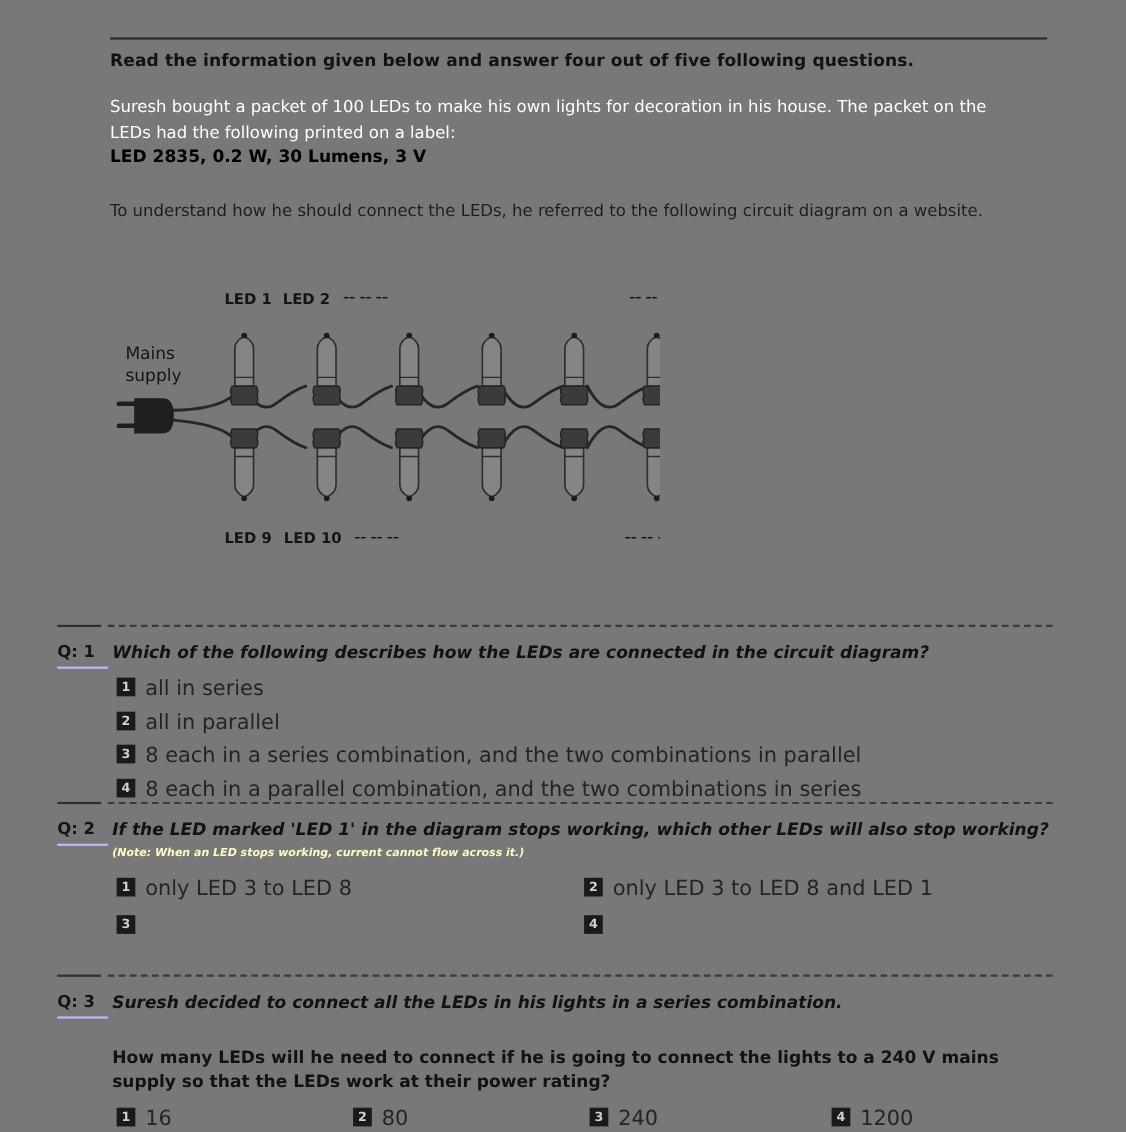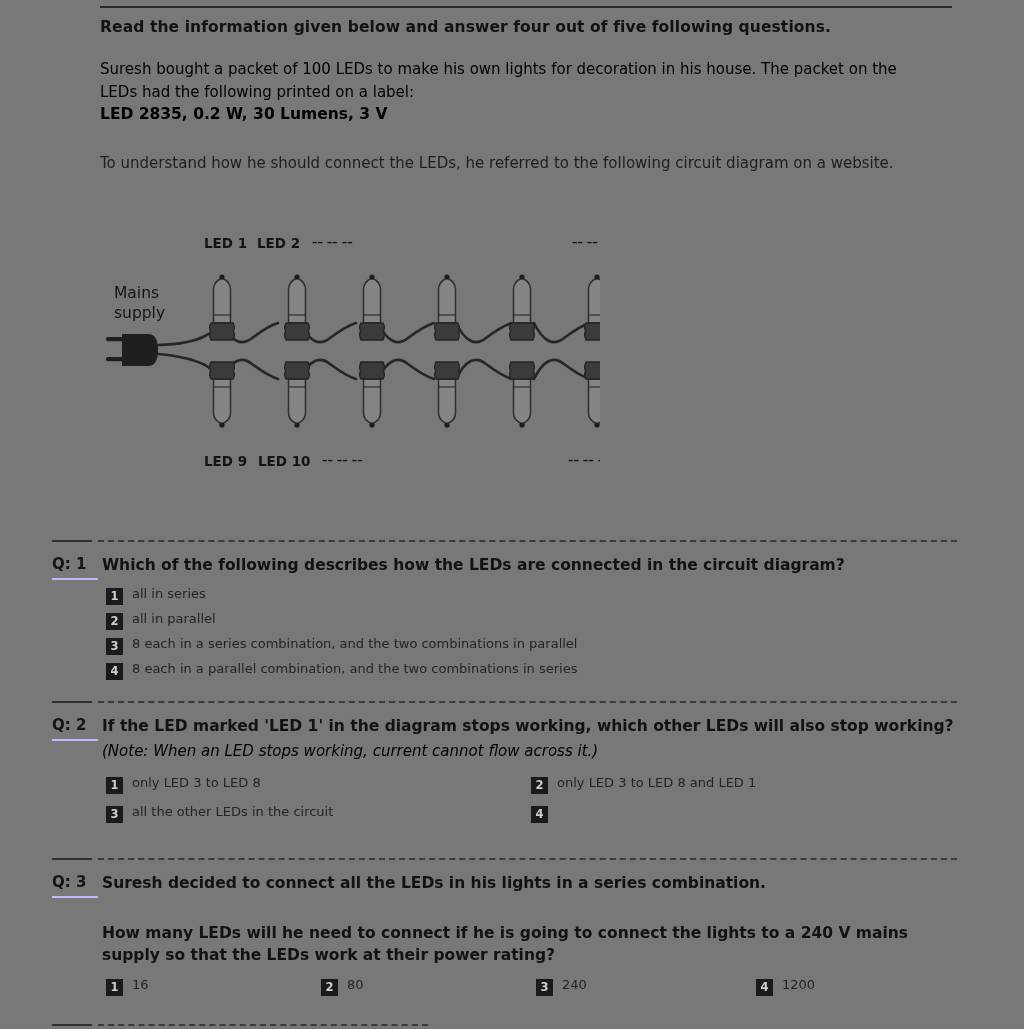--- a/index.html
+++ b/index.html
@@ -12,20 +12,21 @@
     height: 1029px;
     position: relative;
     overflow: hidden;
     font-family: "DejaVu Sans", "Liberation Sans", sans-serif;
     color: #151515;
   }
   .page {
     position: relative;
     width: 1024px;
     height: 873px;
+    margin-top: 28px;
   }
 
   
   .top-rule {
     position: absolute;
     left: 100px;
     top: 6px;
     width: 852px;
     height: 2px;
     background: #2a2a2a;
@@ -40,21 +41,21 @@
   }
   .lead-in {
     font-size: 15.5px;
     font-weight: bold;
     color: #121212;
     letter-spacing: .1px;
     margin: 0 0 22px 0;
   }
   .para {
     font-size: 15px;
-    color: #000000;
+    color: #ffffff;
     line-height: 1.5;
     margin: 0;
     width: 815px;
   }
   .label-line {
     font-size: 15.5px;
     font-weight: bold;
     color: #000000;
     margin: 0;
     line-height: 1.5;
@@ -123,26 +124,27 @@
   .qbody {
     flex: 1 1 auto;
     padding-left: 4px;
   }
   .qtext {
     font-size: 15.5px;
     font-weight: bold;
     color: #121212;
     line-height: 1.42;
     margin: 0;
+    font-style: italic;
   }
   .qnote {
-    font-size: 15px;
-    font-weight: normal;
+    font-size: 10px;
+    font-weight: bold;
     font-style: italic;
-    color: #000000;
+    color: #fef9c3;
     line-height: 1.45;
     margin: 4px 0 0 0;
   }
   .qtext2 {
     font-size: 15.5px;
     font-weight: bold;
     color: #121212;
     line-height: 1.45;
     margin: 28px 0 0 0;
   }
@@ -165,21 +167,21 @@
     color: #cfcfcf;
     font-size: 11.5px;
     font-weight: bold;
     line-height: 17px;
     text-align: center;
     margin-right: 9px;
     margin-top: 2px;
     font-family: "DejaVu Sans", "Liberation Sans", sans-serif;
   }
   .opt-text {
-    font-size: 13px;
+    font-size: 19px;
     color: #242424;
     line-height: 1.3;
   }
   .opts-grid2 {
     margin-top: 12px;
     padding-left: 4px;
     display: grid;
     grid-template-columns: 425px 1fr;
     row-gap: 4px;
   }
@@ -365,21 +367,20 @@
           <div class="opt">
             <span class="badge">1</span>
             <span class="opt-text">only LED 3 to LED 8</span>
           </div>
           <div class="opt">
             <span class="badge">2</span>
             <span class="opt-text">only LED 3 to LED 8 and LED 1</span>
           </div>
           <div class="opt">
             <span class="badge">3</span>
-            <span class="opt-text">all the other LEDs in the circuit</span>
           </div>
           <div class="opt">
             <span class="badge">4</span>
           </div>
         </div>
       </div>
     </div>
   </div>
 
   <div class="qsection" style="top:854px;">

